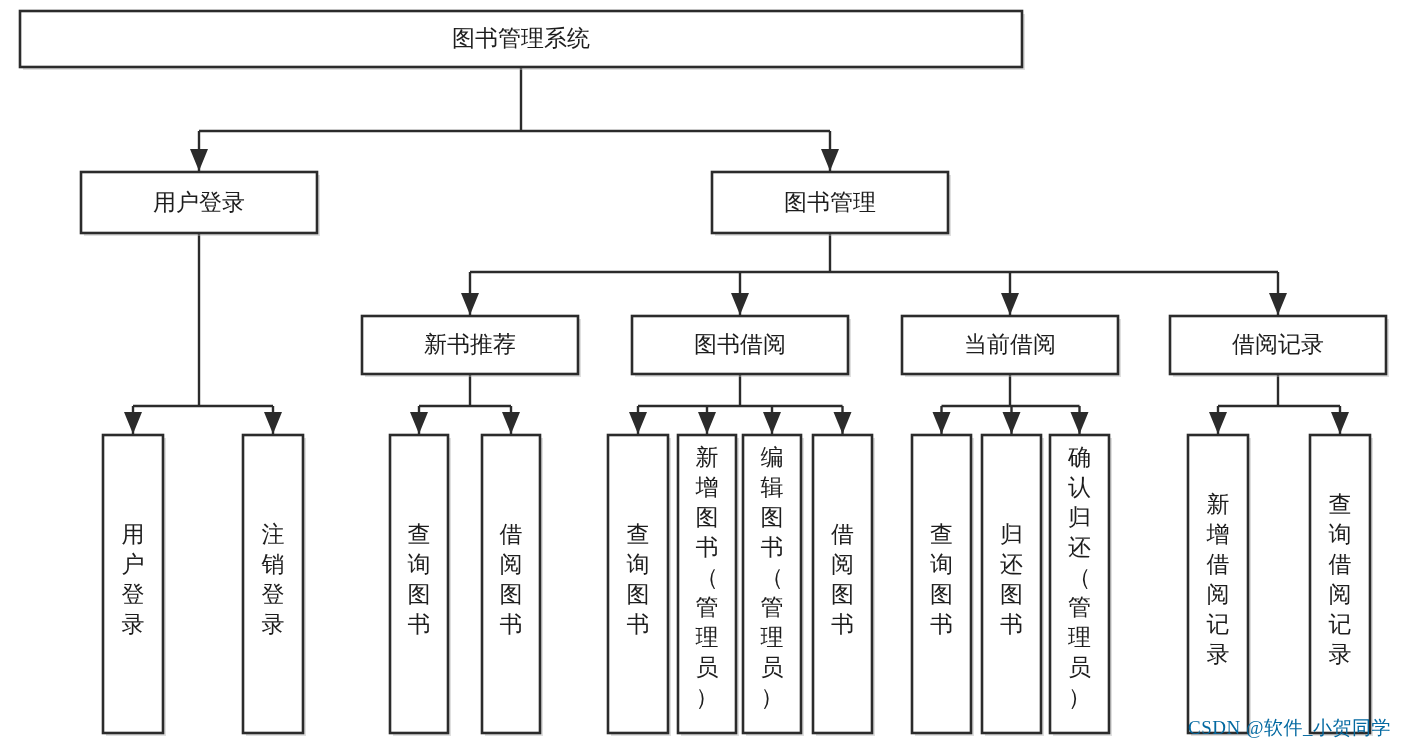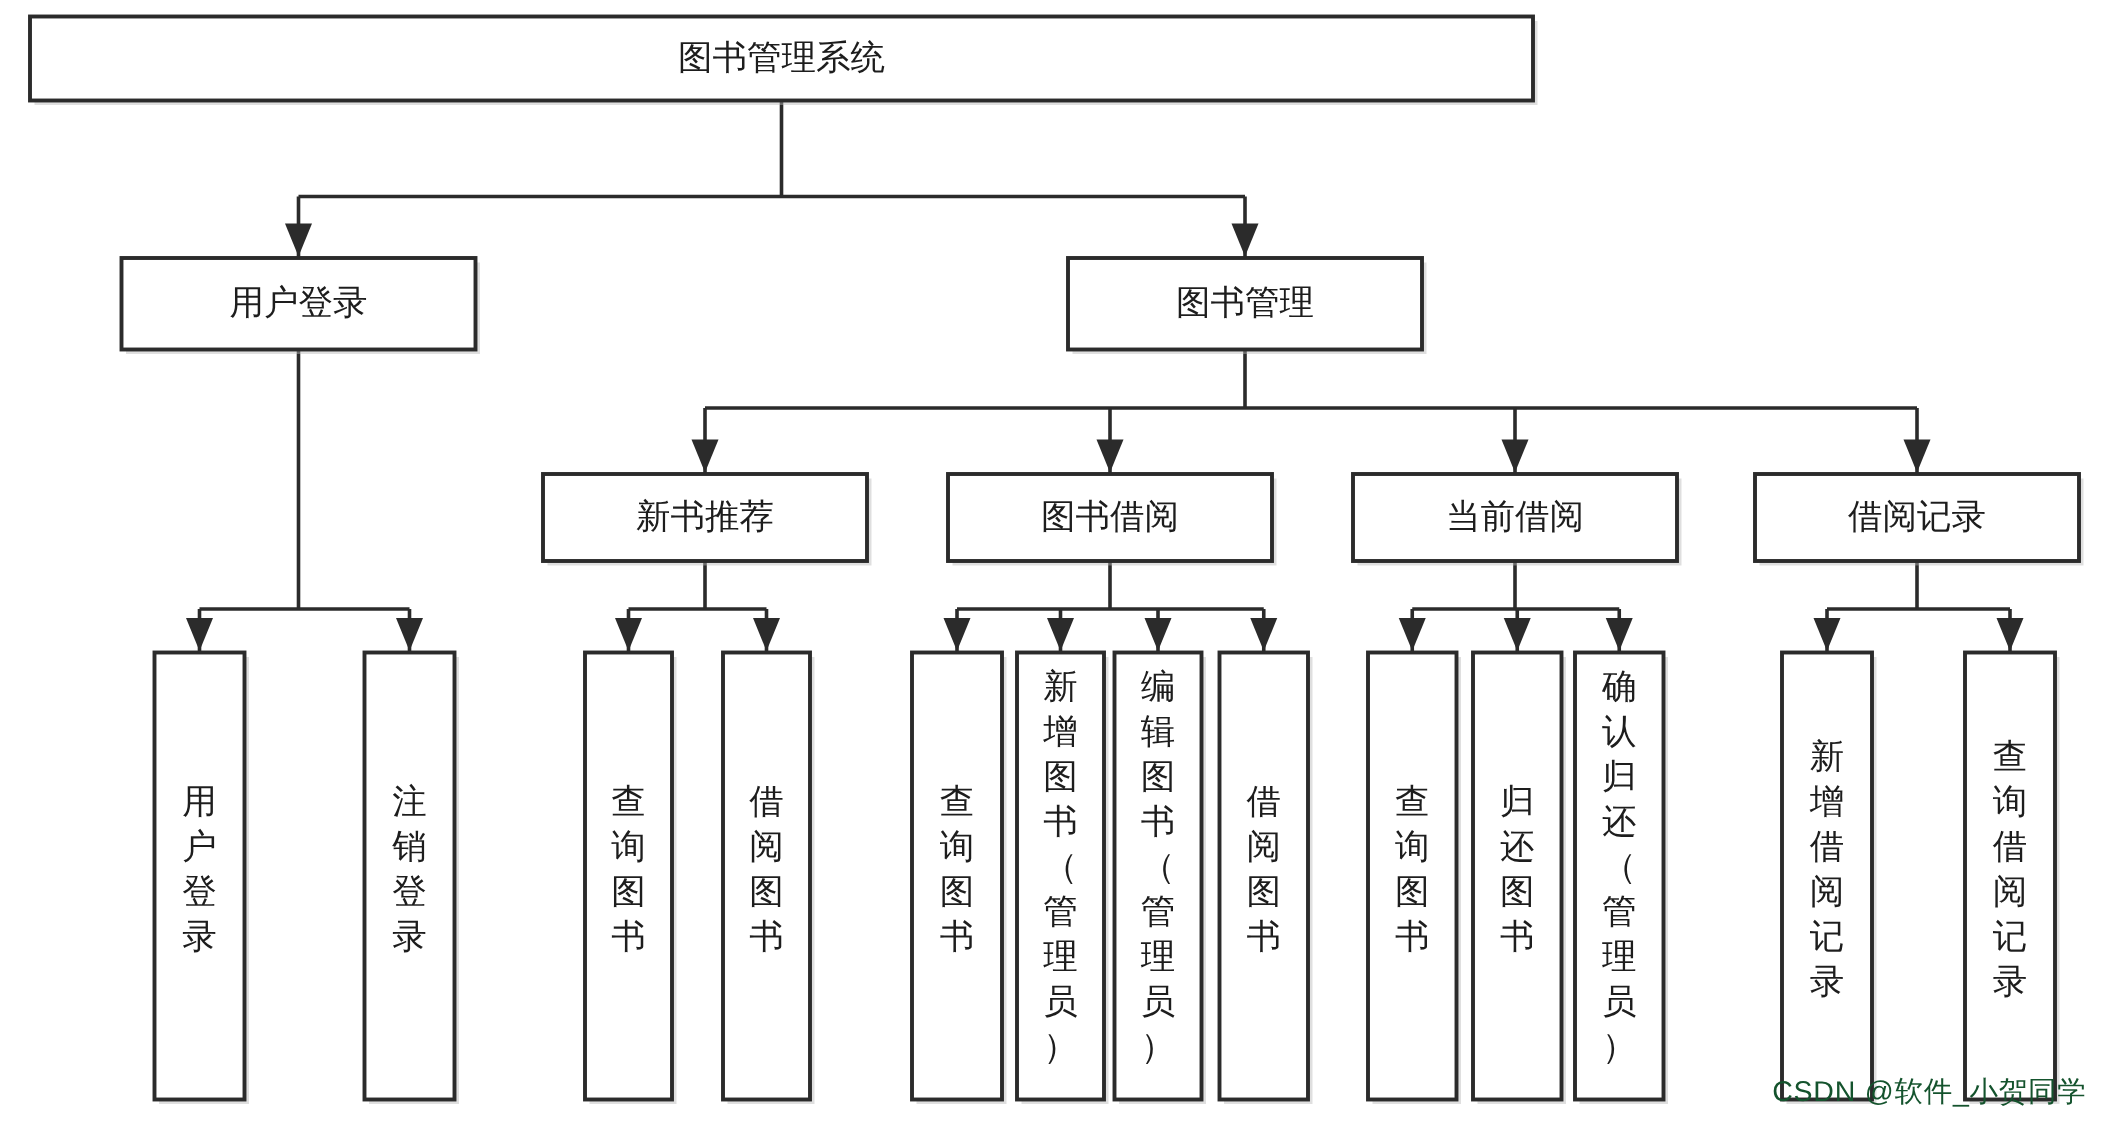--- a/index.html
+++ b/index.html
@@ -48,23 +48,23 @@
   text.leaf-label {
     fill: #1d1d1d;
     font-family: "Liberation Sans", "DejaVu Sans", sans-serif;
     font-size: 23px;
     text-anchor: middle;
   }
   .watermark {
     position: absolute;
     right: 14px;
     bottom: 6px;
-    font-family: Liberation Sans, sans-serif;
+    font-family: Liberation Serif, serif;
     font-size: 19px;
-    color: #14532d;
+    color: #0369a1;
     white-space: nowrap;
     letter-spacing: .5px;
   }
 </style>
 </head>
 <body>
 
 <div id="diagram-root">
   <svg class="diagram" id="diagram-svg" viewBox="0 0 1405 747">
       <path d="M 521 67 L 521 131" stroke="#2b2b2b" stroke-width="2.4" fill="none" class="connector"></path>

